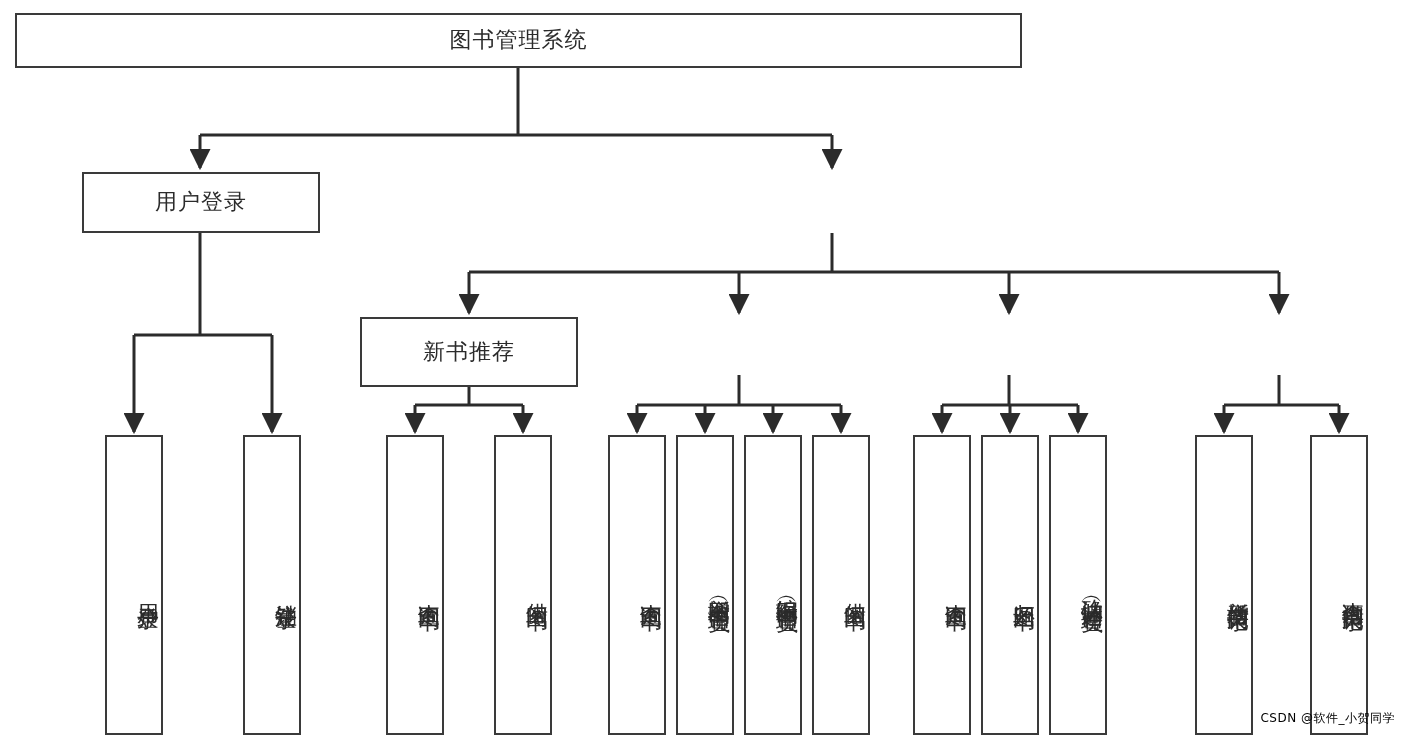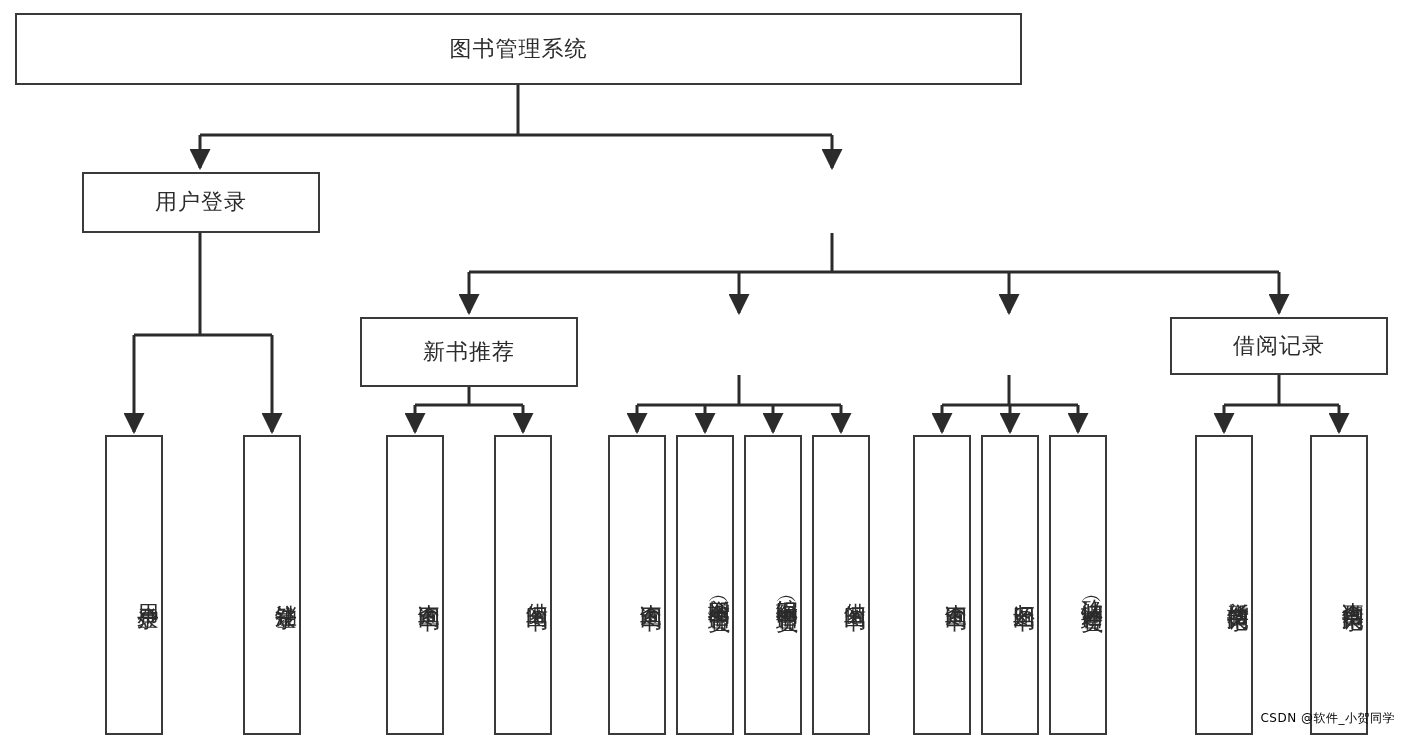--- a/index.html
+++ b/index.html
@@ -117,38 +117,35 @@
       <path d="M 1010 405 L 1010 432" marker-end="url(#arrow)"></path>
       <path d="M 1078 405 L 1078 432" marker-end="url(#arrow)"></path>
 
       <path d="M 1279 375 L 1279 405"></path>
       <path d="M 1224 405 L 1339 405"></path>
       <path d="M 1224 405 L 1224 432" marker-end="url(#arrow)"></path>
       <path d="M 1339 405 L 1339 432" marker-end="url(#arrow)"></path>
     </g>
   </svg>
 
-  <div class="node-box horizontal" style="left:15px; top:13px; width:1007px; height:72px;">
+  <div class="node-box horizontal" style="left:15px; top:13px; width:1007px; height:55px;">
     <span class="node-label">图书管理系统</span>
   </div>
 
   <div class="node-box horizontal" style="left:82px; top:172px; width:238px; height:61px;">
     <span class="node-label">用户登录</span>
   </div>
 
 
   <div class="node-box horizontal" style="left:360px; top:317px; width:218px; height:70px;">
     <span class="node-label">新书推荐</span>
   </div>
 
 
 
-  <div class="node-box horizontal" style="left:1170px; top:317px; width:218px; height:58px;">
-    <span class="node-label">借阅记录</span>
-  </div>
 
   <div class="node-box vertical" style="left:105px; top:435px; width:58px; height:300px;">
     <span class="node-label">用户登录</span>
   </div>
 
   <div class="node-box vertical" style="left:243px; top:435px; width:58px; height:300px;">
     <span class="node-label">注销登录</span>
   </div>
 
   <div class="node-box vertical" style="left:386px; top:435px; width:58px; height:300px;">

